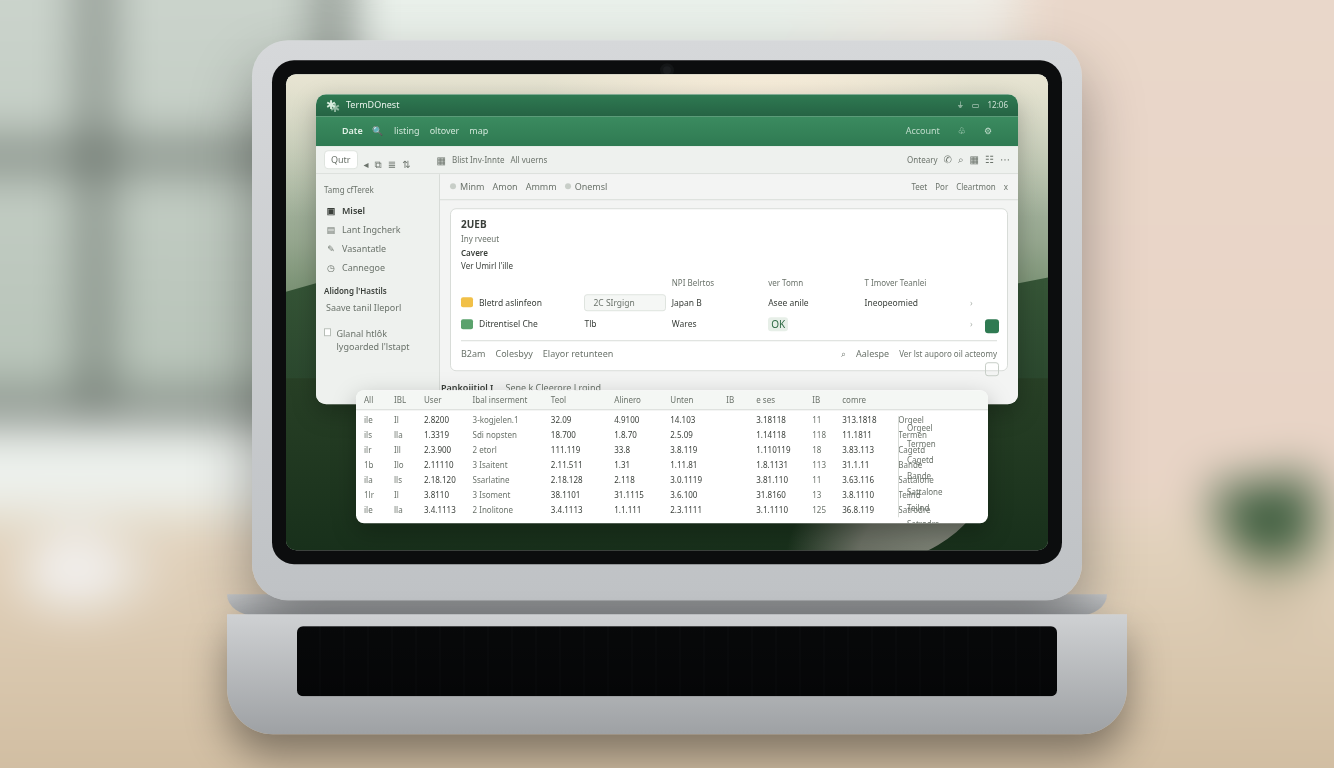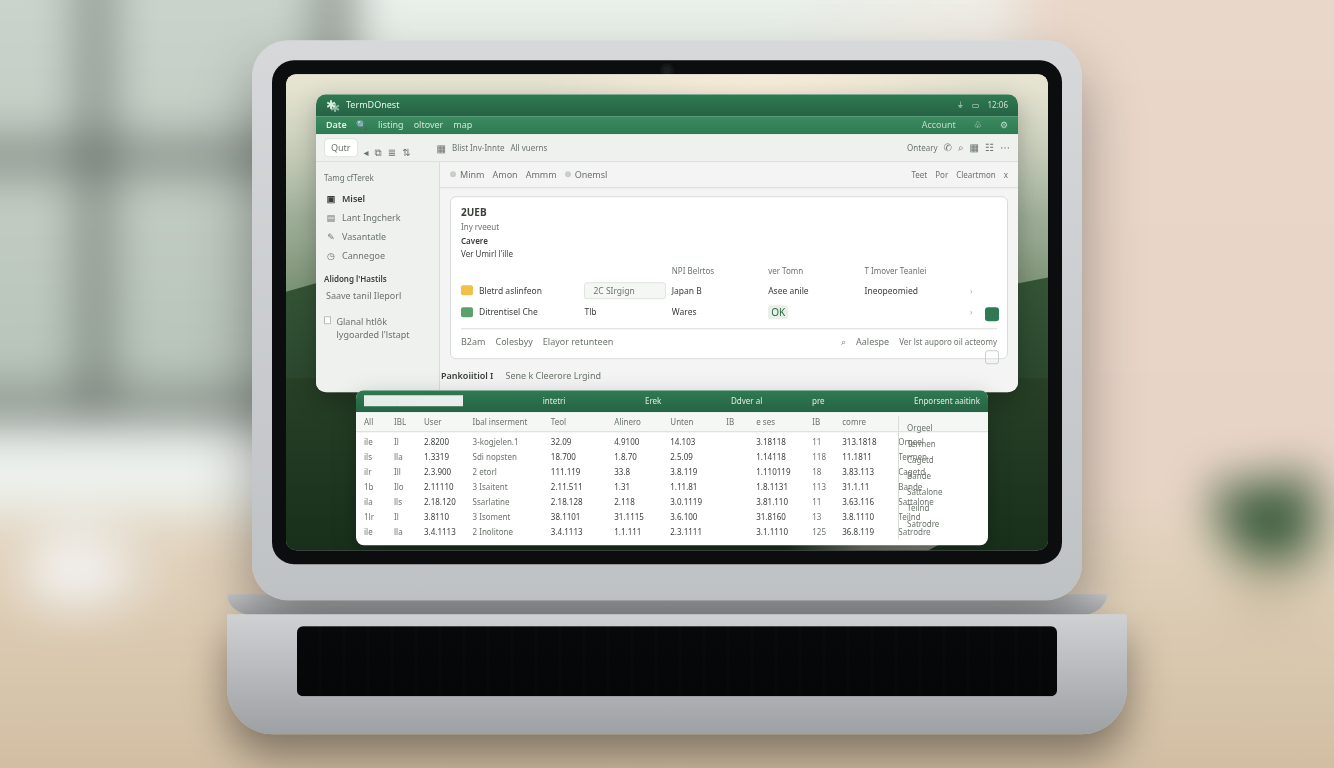--- a/index.html
+++ b/index.html
@@ -85,21 +85,21 @@
   
   .app{position:absolute;left:30px;right:30px;top:20px;border-radius:10px;overflow:hidden;
     background:var(--panel);box-shadow:var(--shadow);color:var(--text);font-size:9px;}
   .titlebar{display:flex;align-items:center;gap:8px;height:22px;padding:0 10px;
     background:linear-gradient(180deg,var(--brand) 0%,var(--brand-dark) 100%);color:#e9f3ec;}
   .titlebar .appicon{width:12px;height:12px;position:relative;}
   .titlebar .appicon::before,.titlebar .appicon::after{content:"✱";position:absolute;left:0;top:-3px;font-size:12px;color:#d7ecdd;}
   .titlebar .appicon::after{left:4px;top:0;opacity:.6;}
   .titlebar .spacer{flex:1;}
   .titlebar .right-icons span{opacity:.85;margin-left:6px;font-size:8px;}
-  .menubar{display:flex;align-items:center;gap:10px;height:18px;padding:0 10px;
+  .menubar{display:flex;align-items:center;gap:10px;height:30px;padding:0 26px;
     background:linear-gradient(180deg,var(--brand-light) 0%,var(--brand) 100%);color:#dff0e5;}
   .menubar .mi{opacity:.9;}
   .menubar .mi:first-child{font-weight:600;opacity:1;}
   .menubar .sep{flex:1;}
   .menubar .r{opacity:.8;margin-left:8px;}
 
   .toolbar{display:flex;align-items:center;gap:6px;height:28px;padding:0 8px;background:#eef1ee;border-bottom:1px solid var(--panel-border);color:var(--text-soft);}
   .toolbar .grp{display:flex;align-items:flex-end;gap:6px;}
   .toolbar .btn{display:flex;align-items:center;gap:3px;padding:2px 6px;border:1px solid #dfe4df;border-radius:4px;background:#fff;}
   .toolbar .tiny{font-size:8px;color:var(--text-soft);}
@@ -351,33 +351,20 @@
 
               <div class="meta">
                 <span class="lab">Pankoiitiol I</span>
                 <span>Sene k Cleerore Lrgind</span>
               </div>
             </div>
           </div>
         </div>
 
         <div class="tablewin">
-          <div class="thdr">
-            <span class="col main">Caveleta</span>
-            <span style="flex:.6"></span>
-            <span class="col">intetri</span>
-            <span style="flex:.6"></span>
-            <span class="col">Erek</span>
-            <span style="flex:.5"></span>
-            <span class="col">Ddver al</span>
-            <span style="flex:.3"></span>
-            <span class="col">pre</span>
-            <span style="flex:.7"></span>
-            <span class="col">Enporsent aaitink</span>
-          </div>
           <div class="tsub">
             <span>All</span>
               <span>IBL</span>
             <span>User</span>
               <span>Ibal inserment</span>
             <span>Teol</span>
               <span>Alinero</span>
             <span>Unten</span>
               <span>IB</span>
             <span>e ses</span>

